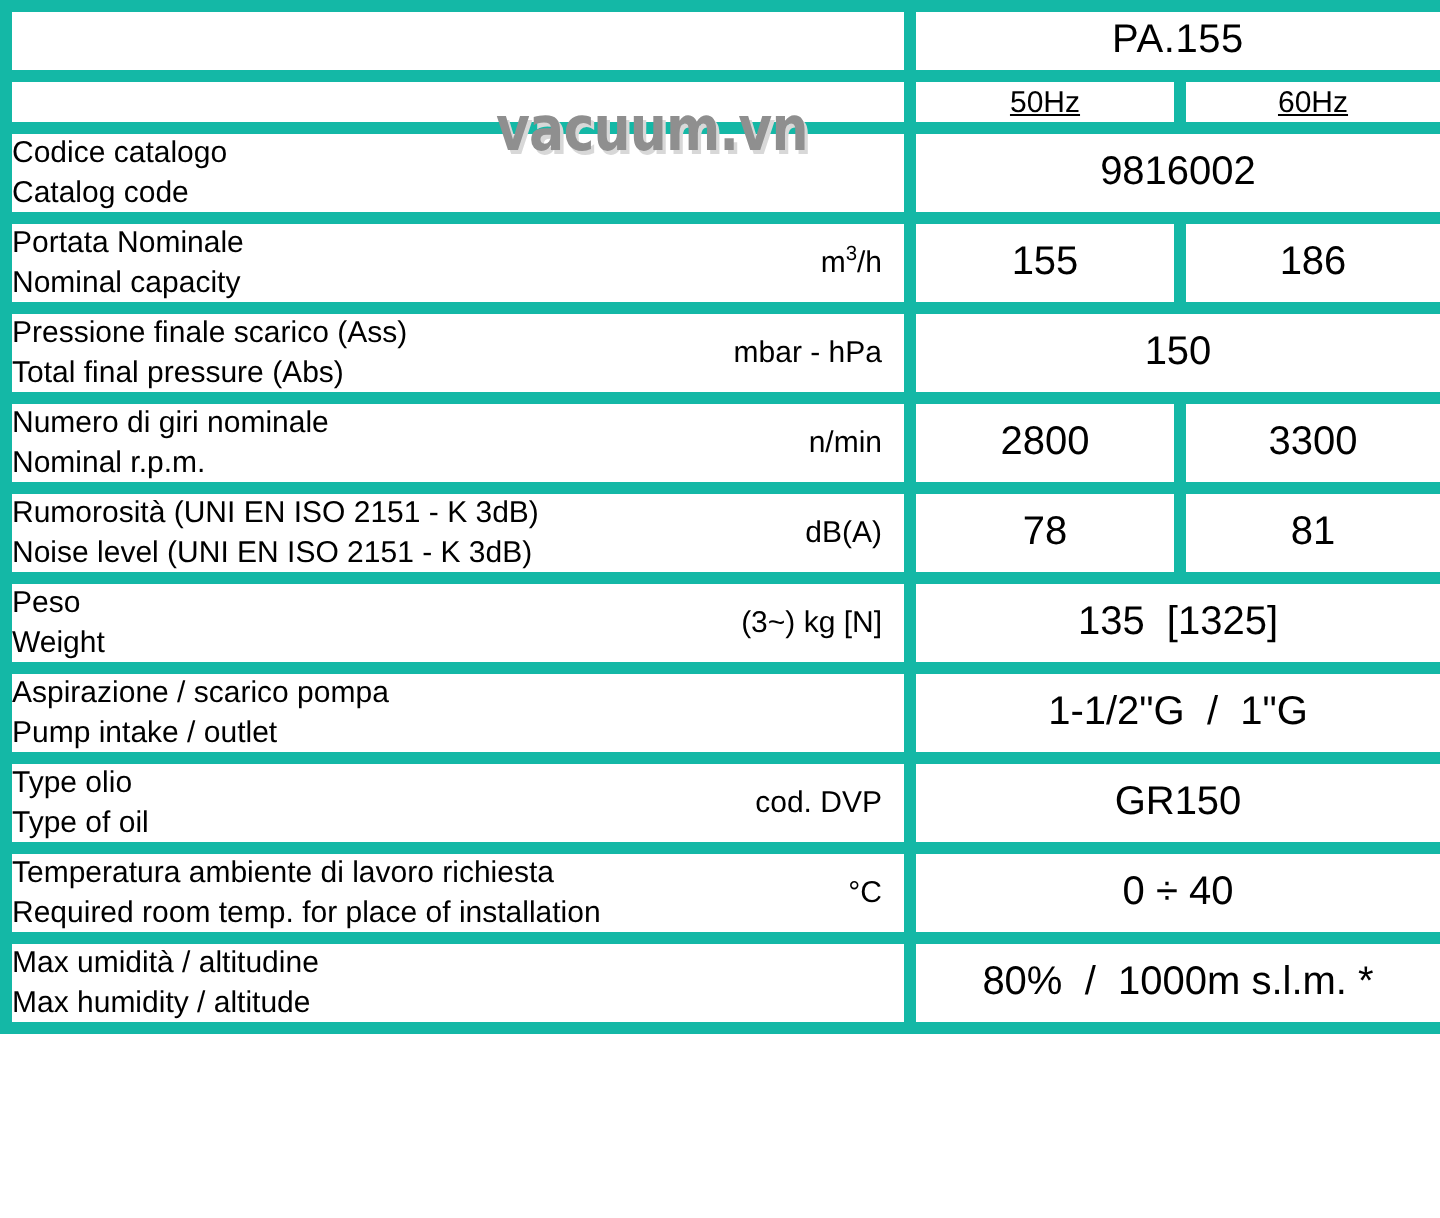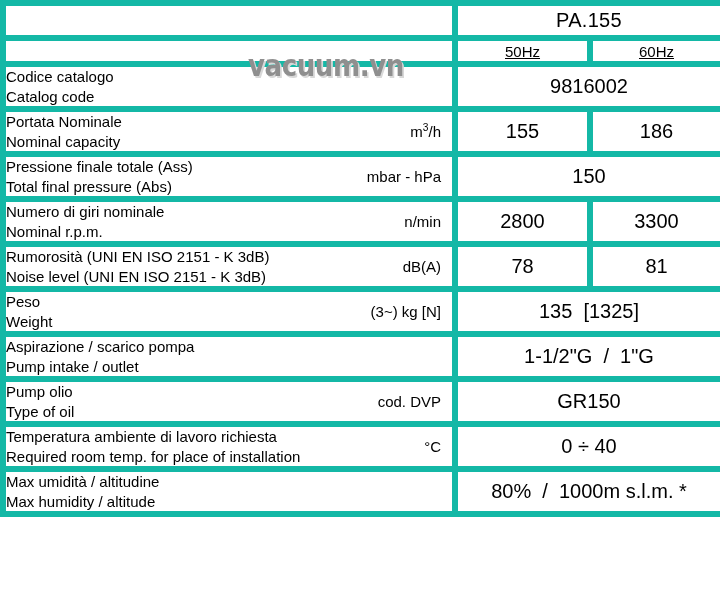--- a/index.html
+++ b/index.html
@@ -152,21 +152,21 @@
             <div class="label-unit">m<sup class="sup3">3</sup>/h</div>
           </div>
         </td>
         <td class="val">155</td>
         <td class="val">186</td>
       </tr>
       <tr>
         <td class="row-label">
           <div class="label-flex">
             <div class="label-text">
-              <div>Pressione finale totale (Ass)</div>
+              <div>Pressione finale scarico (Ass)</div>
               <div>Total final pressure (Abs)</div>
             </div>
             <div class="label-unit">mbar - hPa</div>
           </div>
         </td>
         <td class="val" colspan="2">150</td>
       </tr>
       <tr>
         <td class="row-label">
           <div class="label-flex">
@@ -214,21 +214,21 @@
             </div>
             <div class="label-unit"></div>
           </div>
         </td>
         <td class="val" colspan="2">1-1/2"G  /  1"G</td>
       </tr>
       <tr>
         <td class="row-label">
           <div class="label-flex">
             <div class="label-text">
-              <div>Pump olio</div>
+              <div>Type olio</div>
               <div>Type of oil</div>
             </div>
             <div class="label-unit">cod. DVP</div>
           </div>
         </td>
         <td class="val" colspan="2">GR150</td>
       </tr>
       <tr>
         <td class="row-label">
           <div class="label-flex">

